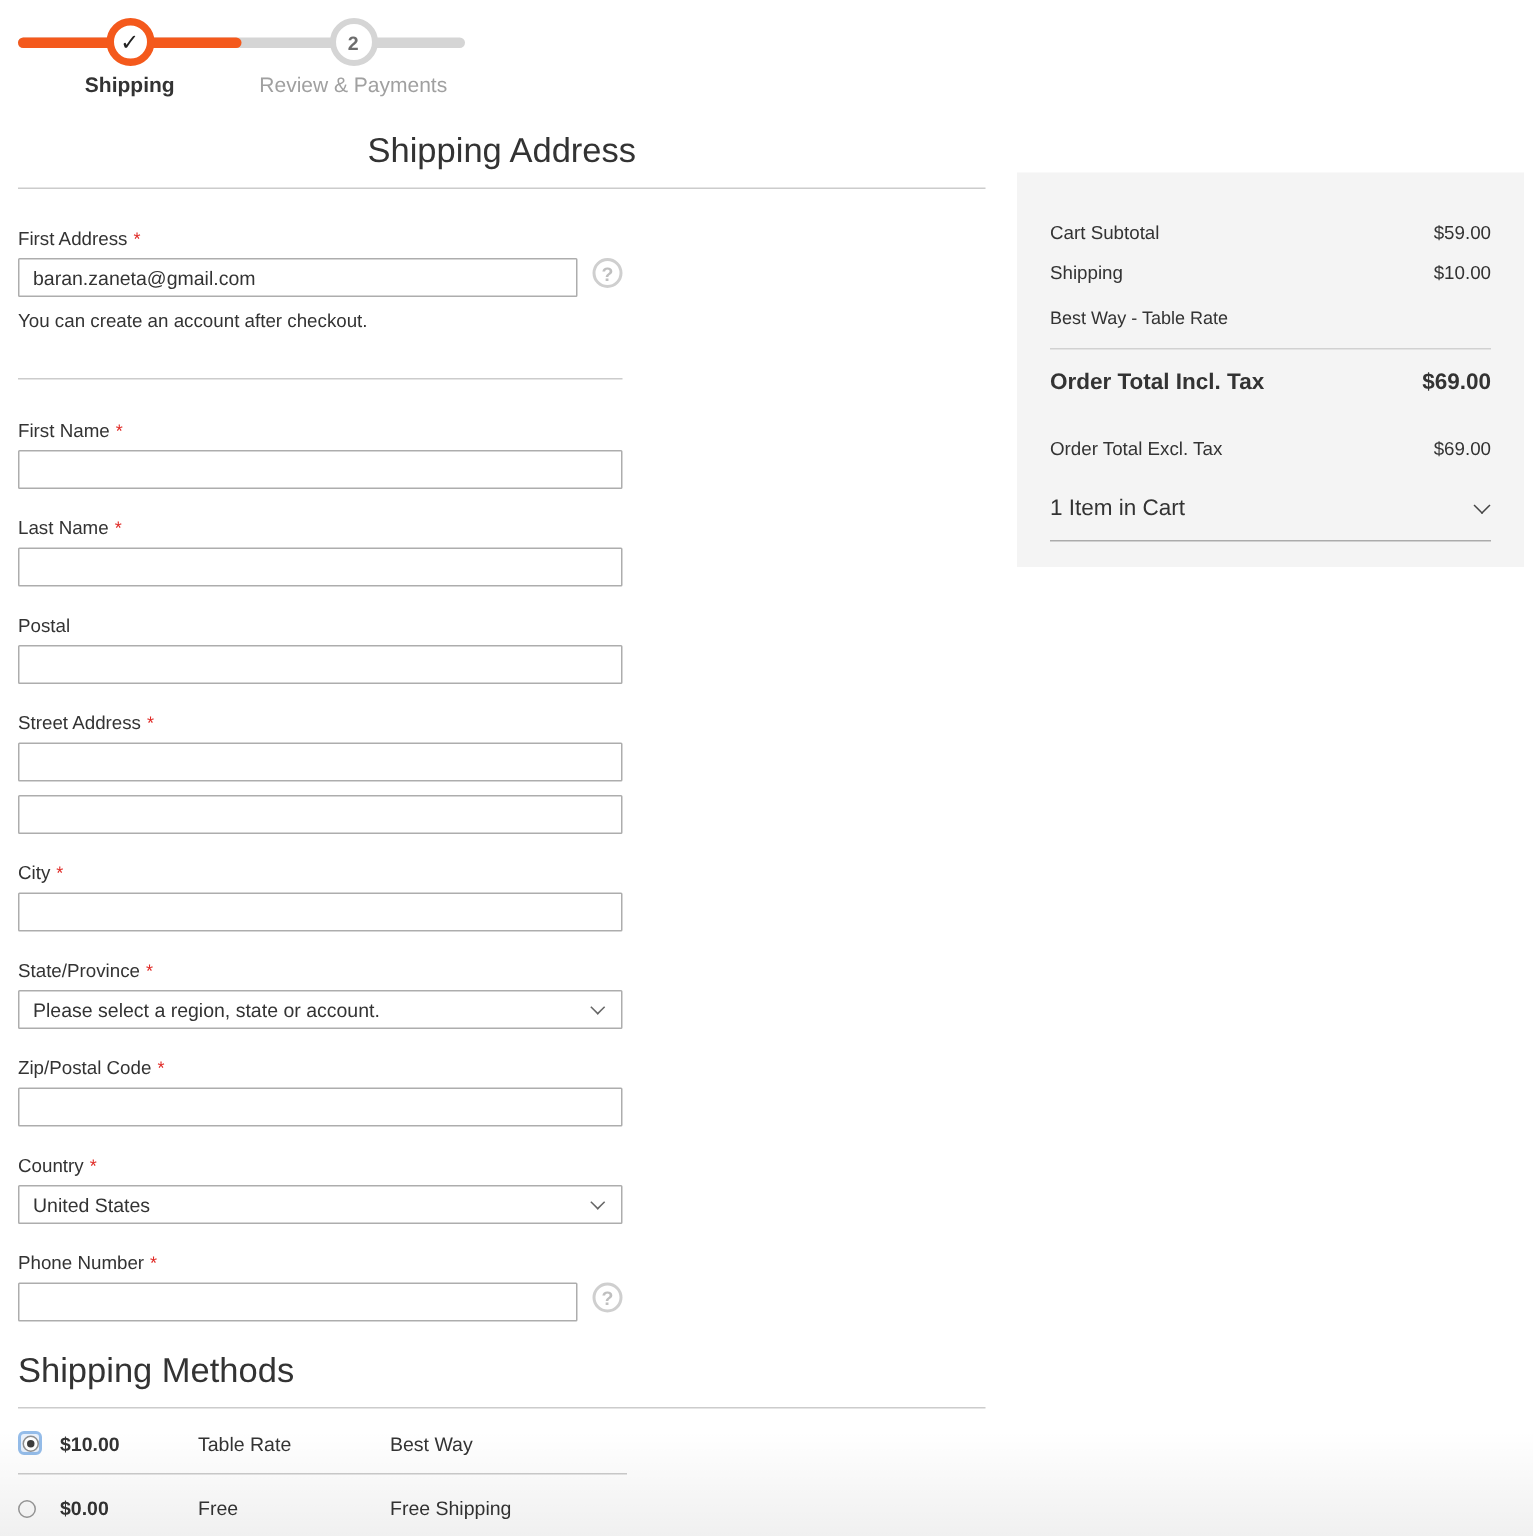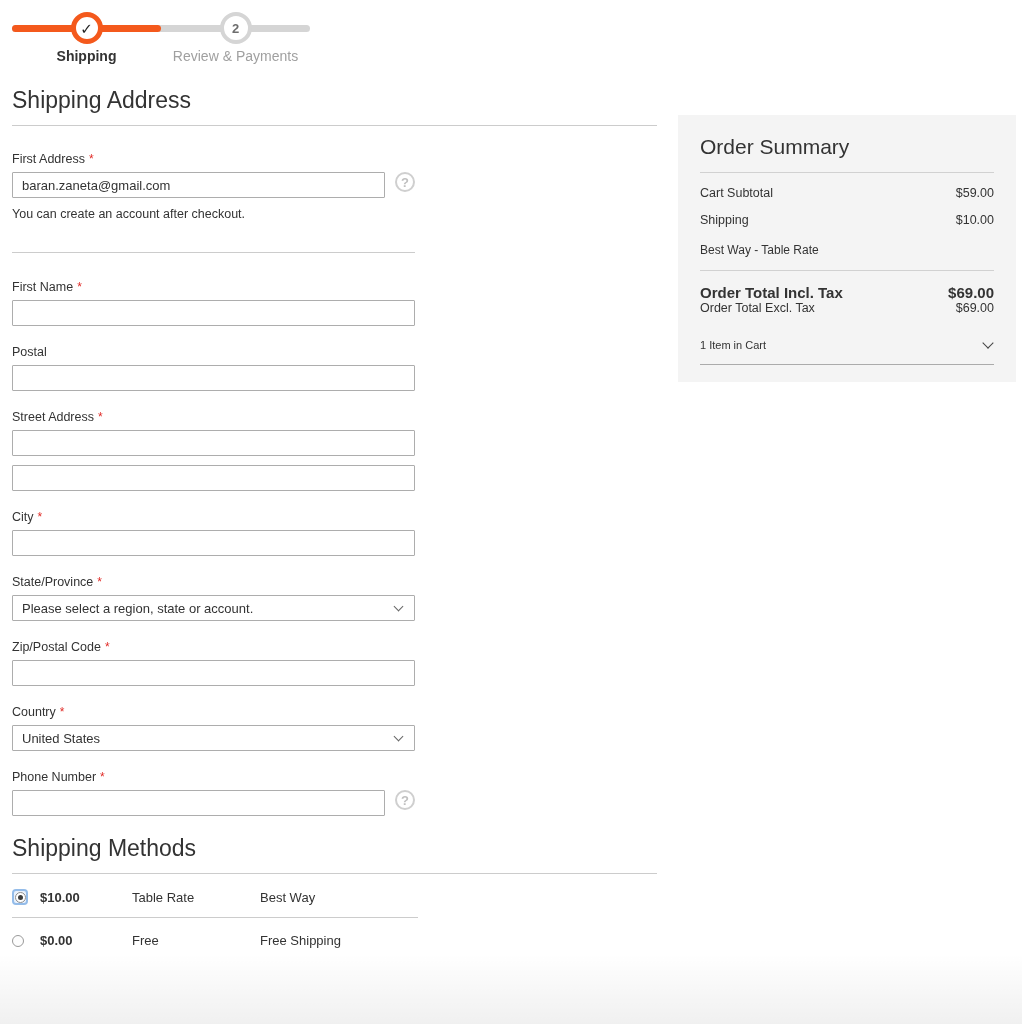--- a/index.html
+++ b/index.html
@@ -38,21 +38,21 @@
     font-size:14px; white-space:nowrap;
   }
   .step-label.active { left:25%; font-weight:700; color:#333; }
   .step-label.upcoming { left:75%; color:#a0a0a0; }
 
   
   .section-title {
     font-size:23px; font-weight:300; color:#333;
     padding-bottom:11px; border-bottom:1px solid #cccccc;
   }
-  .title-shipping-address { margin-top:17px; }
+  .title-shipping-address { margin-top:17px;text-align:center; }
   .title-shipping-methods { margin-top:19px; }
 
   
   .field { margin-top:19px; width:403px; }
   .field-email { margin-top:26px; }
   .field-firstname { margin-top:27px; }
   .field label, .field .flabel {
     display:block; font-size:12.5px; color:#333;
   }
   .req { color:#e02b27; margin-left:4px; font-size:12px; }
@@ -120,25 +120,25 @@
   .summary-title {
     font-size:21px; font-weight:300; color:#333;
     padding-bottom:13px; border-bottom:1px solid #d1d1d1;
   }
   .sum-row { display:flex; justify-content:space-between; align-items:flex-start; margin-top:13px; font-size:12.5px; color:#333; }
   .sum-row .val { font-size:12.5px; color:#333; }
   .ship-desc { margin-top:16px; font-size:12px; color:#333; }
   .sum-divider { border:0; border-top:1px solid #d1d1d1; margin-top:13px; }
   .sum-row.total { font-size:15px; font-weight:700; margin-top:13px;justify-content:space-between; }
   .sum-row.total .val { font-size:15px; font-weight:700; }
-  .sum-row.excl { margin-top:0;gap:11px; }
+  .sum-row.excl { margin-top:29px;gap:11px; }
   .items-row {
     margin-top:24px; padding-bottom:13px; border-bottom:1px solid #ababab;
     display:flex; justify-content:space-between; align-items:center;
-    font-size:11px; color:#333; cursor:pointer;
+    font-size:15px; color:#333; cursor:pointer;
   }
   .items-chevron {
     width:8px; height:8px; margin-top:-4px; margin-right:2px;
     border-right:1.6px solid #444; border-bottom:1.6px solid #444;
     transform:rotate(45deg);
   }
 
   .bottom-fade {
     position:absolute; left:0; right:0; bottom:0; height:70px;
     background:linear-gradient(to bottom, rgba(0,0,0,0), rgba(0,0,0,0.06));
@@ -178,20 +178,26 @@
 
   <hr class="email-divider">
 
   <div class="field field-firstname">
     <span class="flabel">
       <span>First Name</span><span class="req">*</span>
     </span>
     <input class="text-input" type="text" style="">
   </div>
 
+  <div class="field">
+    <span class="flabel">
+      <span>Last Name</span><span class="req">*</span>
+    </span>
+    <input class="text-input" type="text" style="">
+  </div>
 
   <div class="field">
     <span class="flabel">Postal</span>
     <input class="text-input" type="text" style="">
   </div>
 
   <div class="field">
     <span class="flabel">
       <span>Street Address</span><span class="req">*</span>
     </span>
@@ -263,21 +269,20 @@
       <span class="radio-plain"></span>
     </span>
     <span class="cell-price">$0.00</span>
     <span class="cell-method">Free</span>
     <span class="cell-carrier">Free Shipping</span>
   </div>
 
 </div>
 
 <aside class="summary">
-  <h2 class="summary-title">Order Summary</h2>
 
   <div class="sum-row">
     <span>Cart Subtotal</span>
     <span class="val">$59.00</span>
   </div>
 
   <div class="sum-row">
     <span>
       <span>Shipping</span>
       <span class="ship-desc" style="display:block">Best Way - Table Rate</span>

